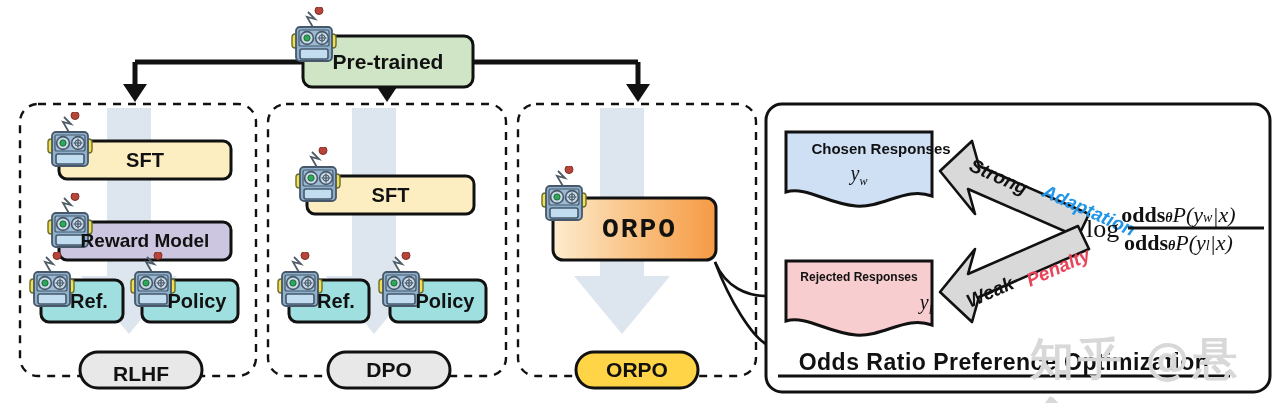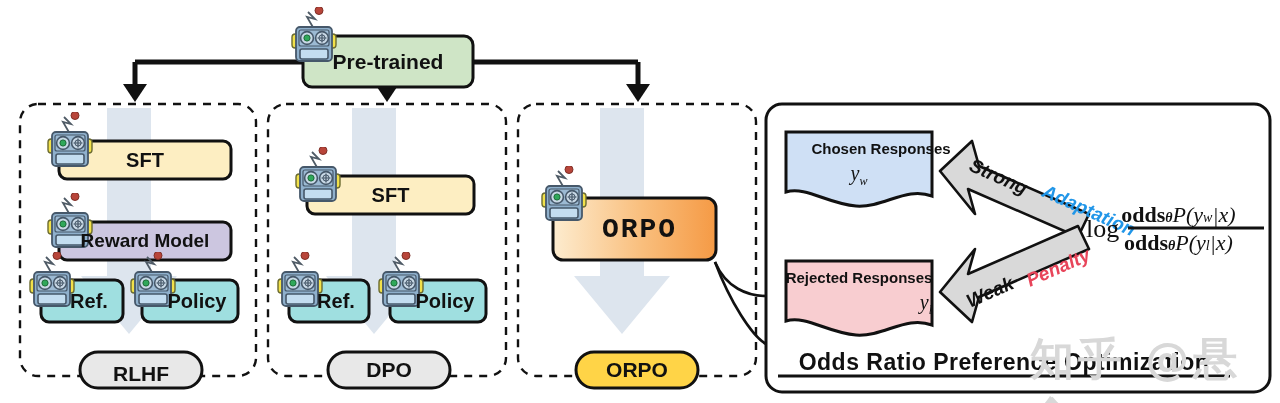--- a/index.html
+++ b/index.html
@@ -147,21 +147,21 @@
   <div class="lbl" style="left:80px;top:364px;width:122px;height:20px;font-size:21px;">RLHF</div>
   <div class="lbl" style="left:328px;top:352px;width:122px;height:36px;font-size:21px;">DPO</div>
   <div class="lbl" style="left:576px;top:352px;width:122px;height:36px;font-size:21px;">ORPO</div>
 
   <div class="lbl" style="left:786px;top:136px;width:146px;height:24px;font-size:15px;margin-left:22px;">Chosen Responses</div>
   <div style="position:absolute;left:786px;top:162px;width:146px;text-align:center;
               font-family:'Liberation Serif',serif;font-style:italic;font-size:20px;color:#111;">
     <span>y</span><sub style="font-size:12px;">w</sub>
   </div>
 
-  <div class="lbl" style="left:784px;top:265px;width:150px;height:24px;font-size:15px;">Rejected Responses</div>
+  <div class="lbl" style="left:784px;top:265px;width:150px;height:24px;font-size:12px;">Rejected Responses</div>
   <div style="position:absolute;left:786px;top:291px;width:146px;text-align:right;
               font-family:'Liberation Serif',serif;font-style:italic;font-size:20px;color:#111;">
     <span>y</span><sub style="font-size:12px;">l</sub>
   </div>
 
   <div style="position:absolute;left:1086px;top:184px;width:190px;height:90px;
               display:flex;align-items:center;font-family:'Liberation Serif',serif;color:#111;">
     <span style="font-size:26px;margin-right:2px;">log</span>
     <span style="display:flex;flex-direction:column;align-items:center;line-height:1.28;">
       <span style="font-size:22px;white-space:nowrap;">

